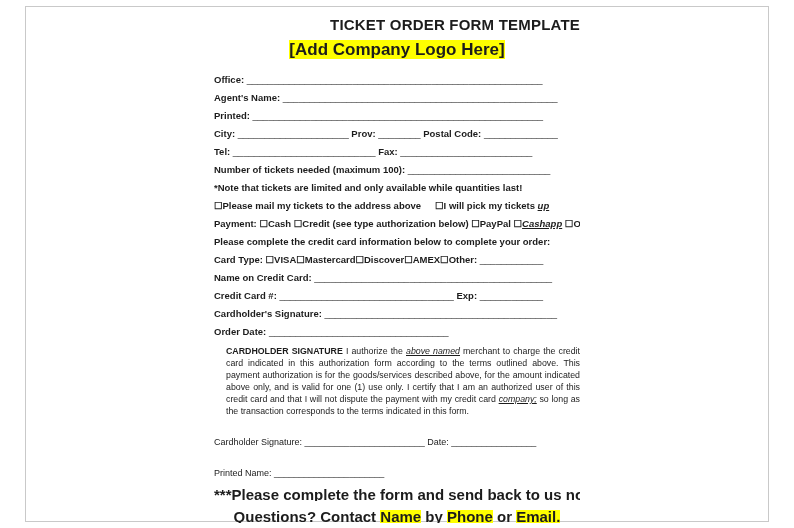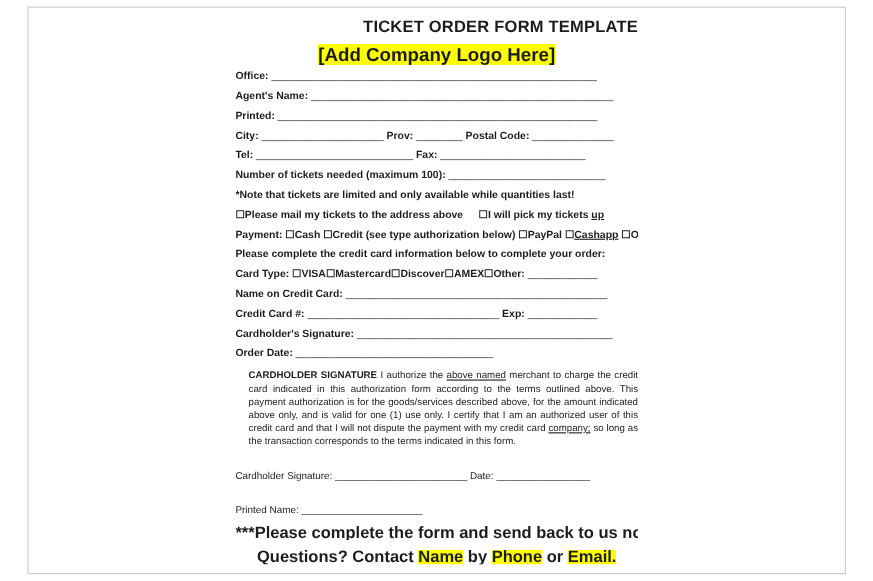--- a/index.html
+++ b/index.html
@@ -26,30 +26,30 @@
   .title {
     text-align: right;
     font-size: 15px;
     font-weight: bold;
     line-height: 18px;
     letter-spacing: 0.2px;
   }
   .logo-line { text-align: center; margin-top: 6px; line-height: 19px; }
   .logo-line .hl { font-size: 17px; font-weight: bold; }
   .hl { background: #ffff00; }
-  .u { text-decoration: underline; }
+  .u { text-decoration: underline; font-style: italic; }
   .b { font-weight: bold; }
   .line {
     margin-top: 7px;
     line-height: 11px;
     font-weight: bold;
     white-space: nowrap;
     overflow: hidden;
   }
-  .line.first { margin-top: 2px; }
+  .line.first { margin-top: 13px; }
   .line.center { }
   .blank { font-weight: normal; color: #2a2a2a; }
   .gap { margin-left: 14px; }
   .para {
     margin-top: 8px;
     font-size: 8.8px;
     line-height: 12px;
     font-weight: normal;
     text-align: justify;
     white-space: normal;

